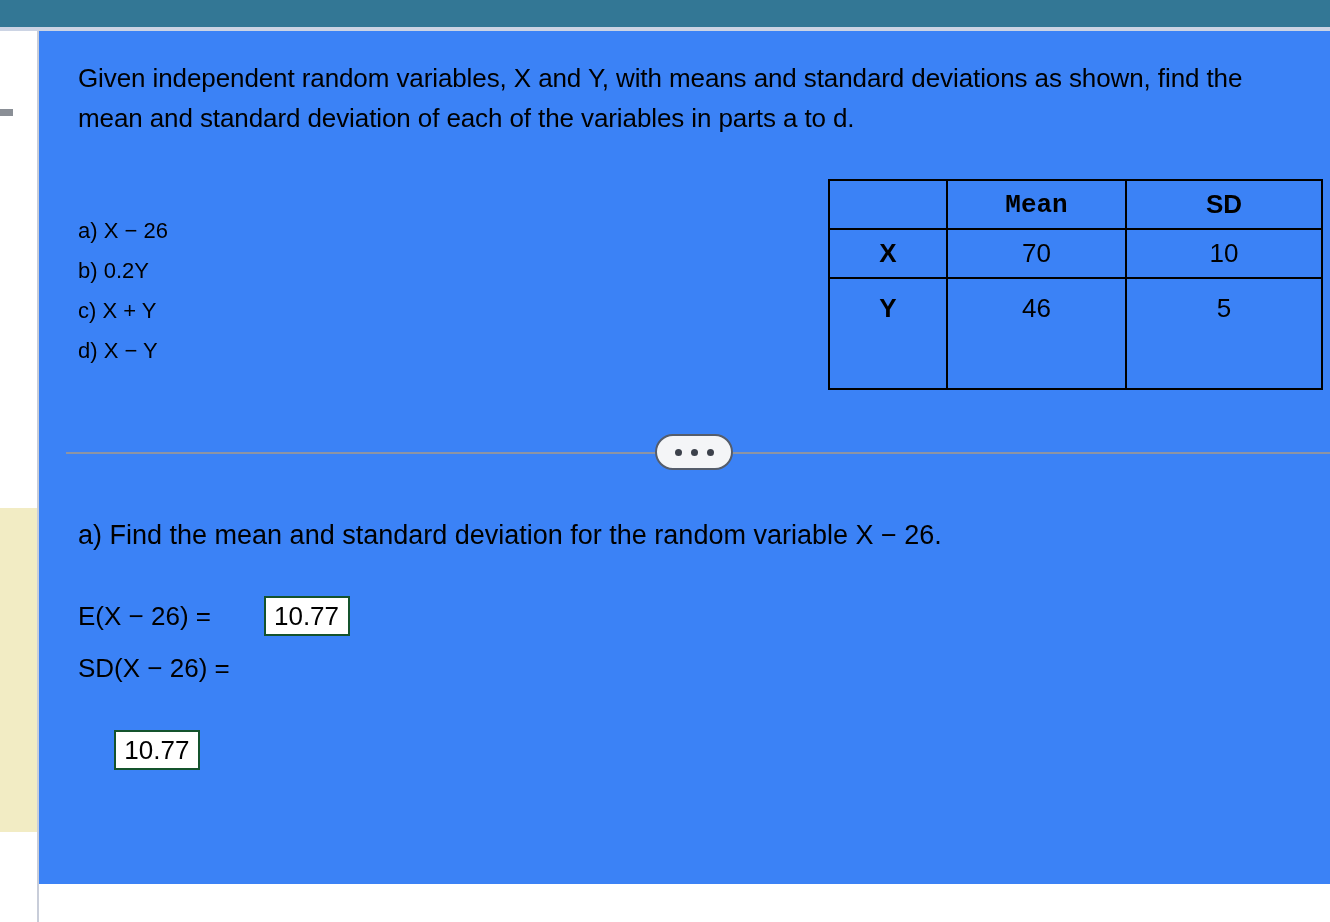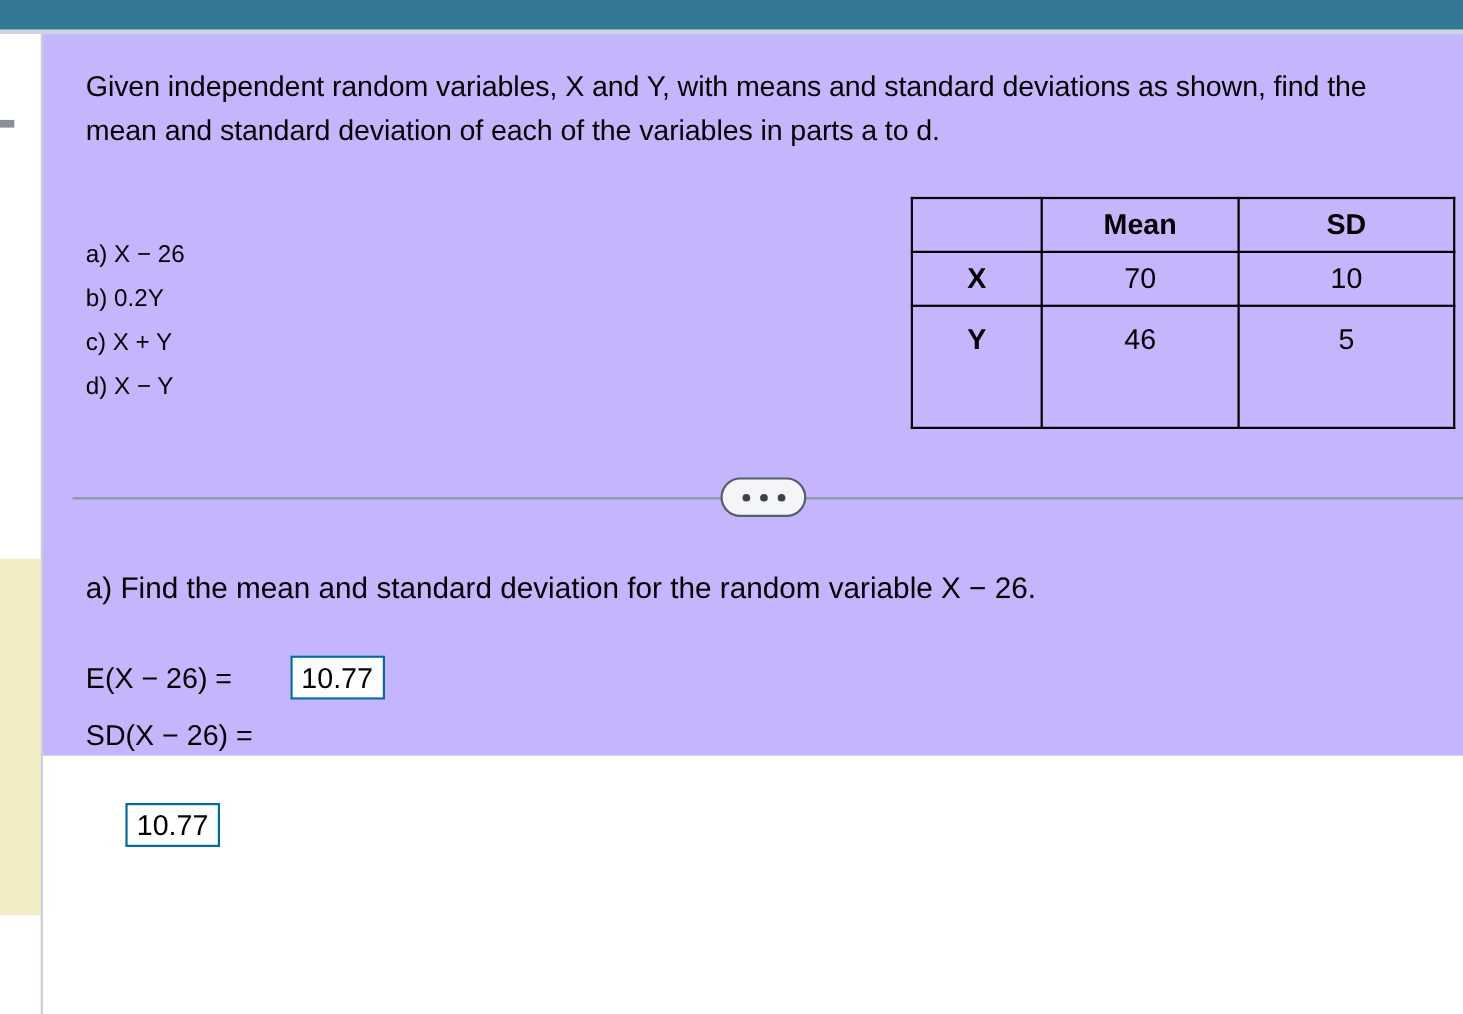--- a/index.html
+++ b/index.html
@@ -60,22 +60,22 @@
     width: 37px;
     height: 324px;
     background: #f2ecc4;
   }
 
   
   .content {
     position: absolute;
     left: 39px; top: 31px;
     width: 1291px;
-    height: 656px;
-    background: #c4b5fd;
+    height: 853px;
+    background: #3b82f6;
   }
 
   .problem-text {
     position: absolute;
     left: 39px;
     top: 27px;
     width: 1215px;
     font-size: 26px;
     line-height: 40px;
     color: #000000;
@@ -102,21 +102,21 @@
   }
   .stats-table td, .stats-table th {
     border: 2px solid #000000;
     text-align: center;
     font-size: 26px;
     font-weight: normal;
     color: #000000;
     padding: 0;
   }
   .stats-table .col-label { width: 116px; }
-  .stats-table .col-mean  { width: 177px; }
+  .stats-table .col-mean  { width: 177px; font-family: Liberation Mono, monospace; }
   .stats-table .col-sd    { width: 194px; }
   .stats-table tr.row-head td { height: 47px; font-weight: bold; }
   .stats-table tr.row-x td    { height: 47px; }
   .stats-table tr.row-y td    { height: 95px; vertical-align: middle; }
   .stats-table td.rowlabel { font-weight: bold; }
   .stats-table tr.row-y td.rowlabel,
   .stats-table tr.row-y td.cell { vertical-align: top; padding-top: 14px; }
 
   
   .divider-wrap {
@@ -177,21 +177,21 @@
     white-space: nowrap;
     gap: 46px;
   }
   .answer-line.line-e  { top: 565px; }
   .answer-line.line-sd { top: 622px; flex-direction: column; }
 
   .answer-label { margin-right: 7px; }
 
   .answer-box {
     box-sizing: border-box;
-    border: 2px solid #0369a1;
+    border: 2px solid #14532d;
     background: #ffffff;
     height: 40px;
     min-width: 86px;
     padding: 0 8px;
     display: inline-flex;
     align-items: center;
     justify-content: flex-start;
     font-size: 26px;
     color: #000000;
     font-family: "Liberation Sans", sans-serif;

